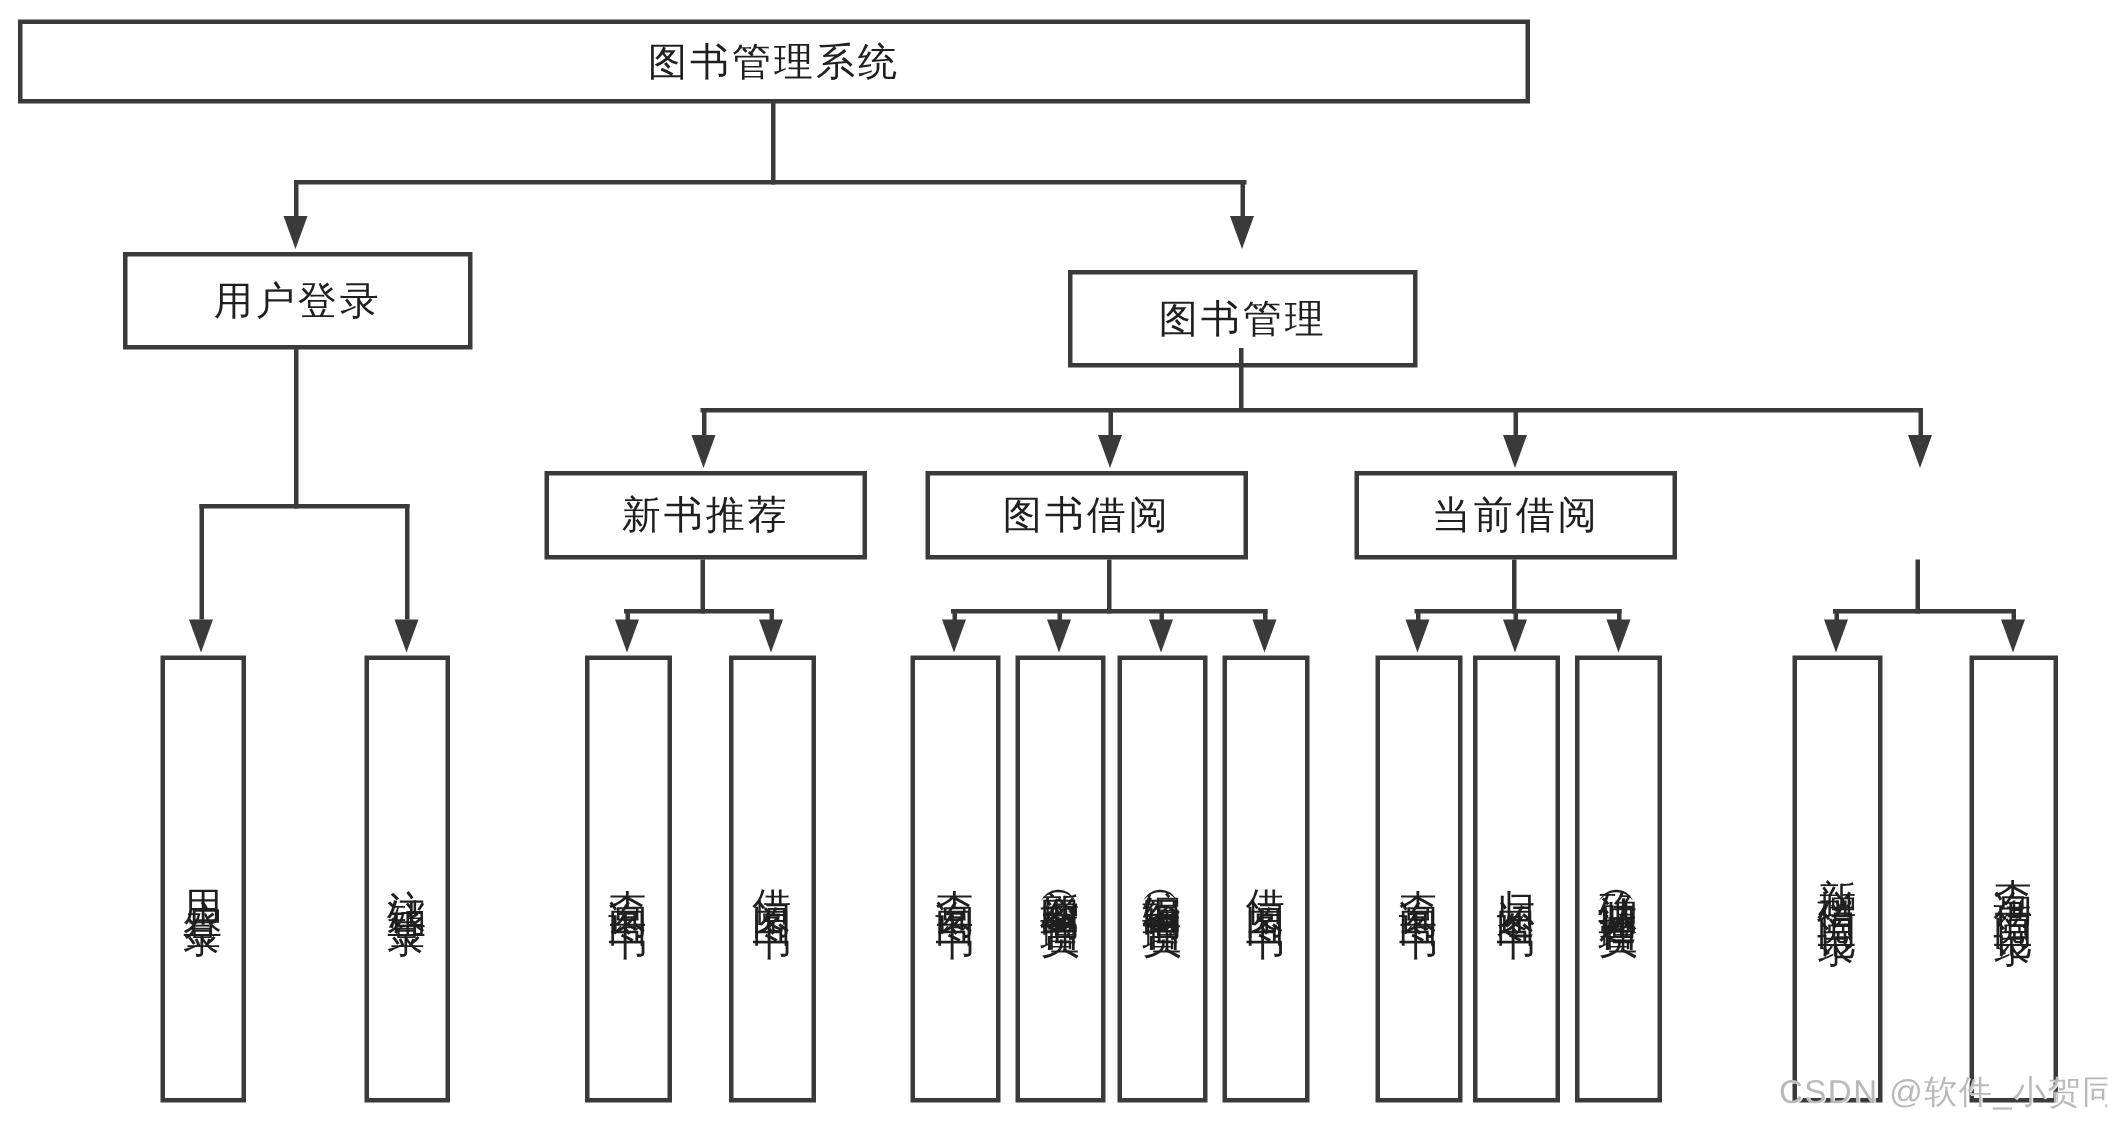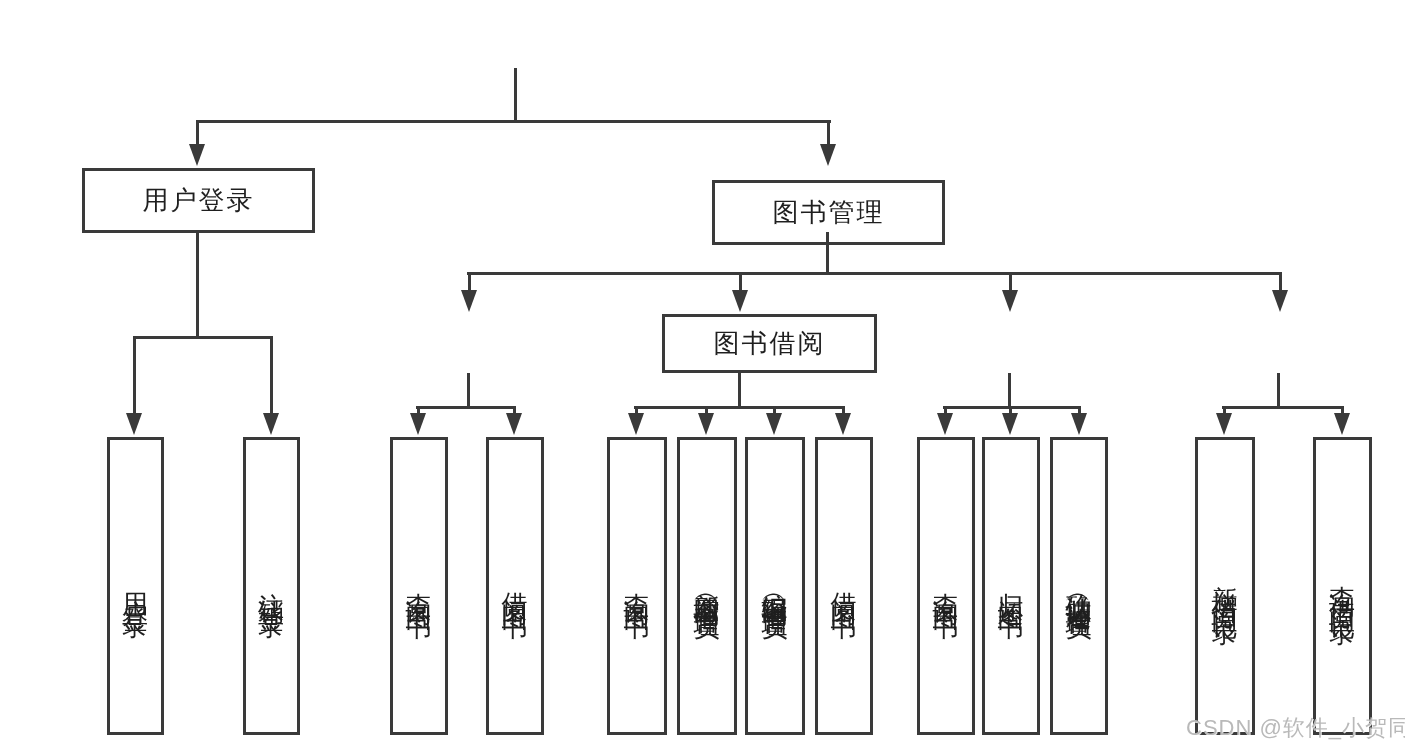--- a/index.html
+++ b/index.html
@@ -39,30 +39,39 @@
     position:absolute;left:1186px;top:713px;z-index:5;
     font-size:22px;color:var(--wm);letter-spacing:1px;white-space:nowrap;
     text-shadow:1px 1px 0 rgba(255,255,255,.85);
   }
 </style>
 </head>
 <body>
 
 <div class="stage">
 
+  <div class="node" style="left:12px;top:13px;width:1008px;height:56px">
+    <span>图书管理系统</span>
+  </div>
 
   <div class="node" style="left:82px;top:168px;width:233px;height:65px">
     <span>用户登录</span>
   </div>
   <div class="node" style="left:712px;top:180px;width:233px;height:65px">
     <span>图书管理</span>
   </div>
 
-  <div class="node" style="left:662px;top:314px;width:215px;height:59px">
+  <div class="node" style="left:363px;top:314px;width:215px;height:59px">
+    <span>新书推荐</span>
+  </div>
+  <div class="node" style="left:617px;top:314px;width:215px;height:59px">
     <span>图书借阅</span>
+  </div>
+  <div class="node" style="left:903px;top:314px;width:215px;height:59px">
+    <span>当前借阅</span>
   </div>
 
   <div class="leaf" style="left:107px;width:57px">
     <span class="vtext">用户登录</span>
   </div>
   <div class="leaf" style="left:243px;width:57px">
     <span class="vtext">注销登录</span>
   </div>
   <div class="leaf" style="left:390px;width:58px">
     <span class="vtext">查询图书</span>

